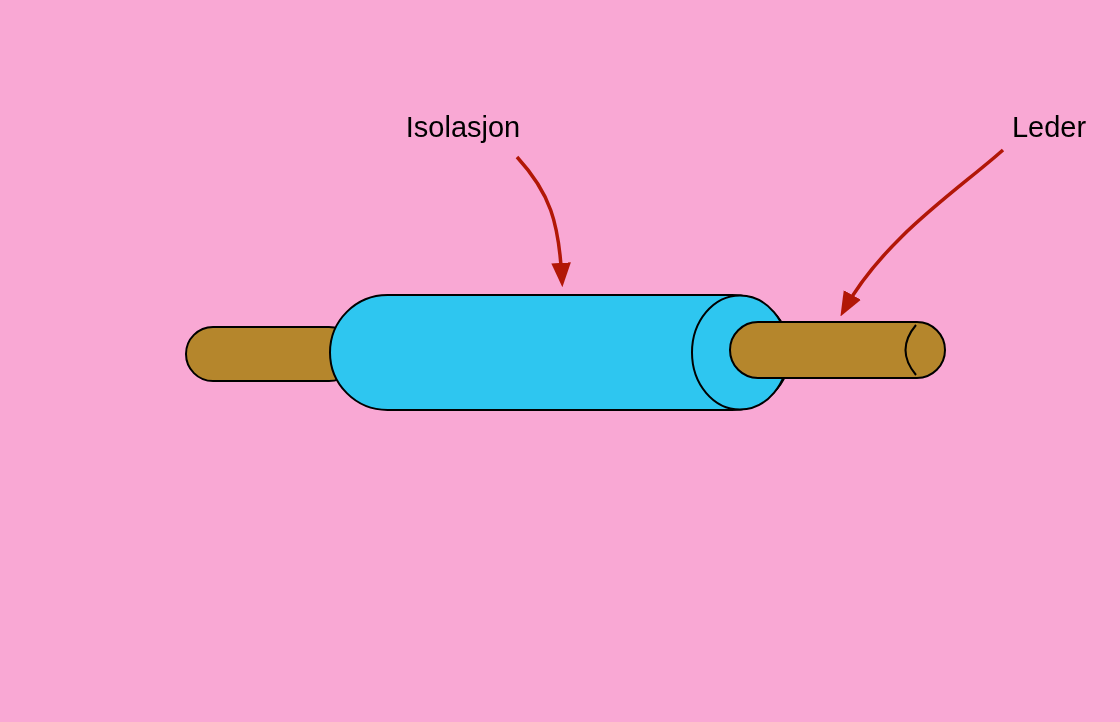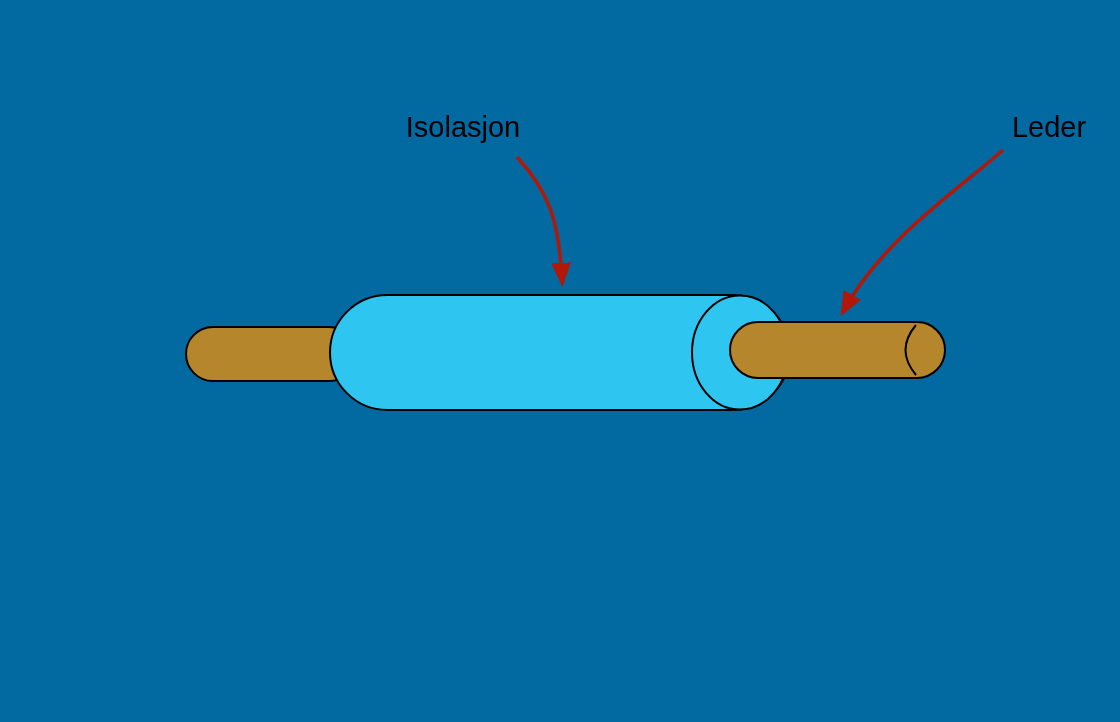--- a/index.html
+++ b/index.html
@@ -4,21 +4,21 @@
 <style>
   html, body {
     margin: 0;
     padding: 0;
     background: #ffffff;
   }
   .stage {
     position: relative;
     width: 1120px;
     height: 722px;
-    background: #0369a1;
+    background: #f9a8d4;
     overflow: hidden;
     font-family: "Liberation Sans", sans-serif;
   }
   svg { display: block; }
   text.diagram-label {
     font-family: "Liberation Sans", sans-serif;
     font-size: 29px;
     fill: #000000;
   }
 </style>

